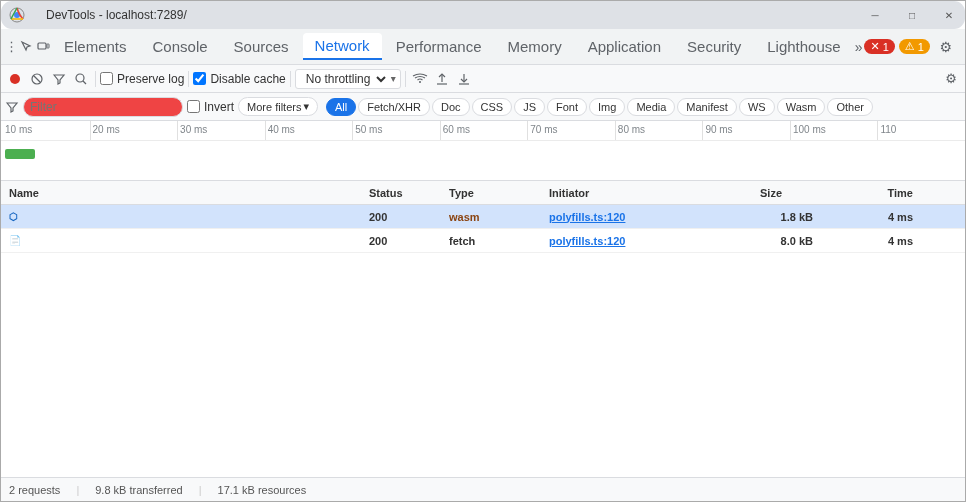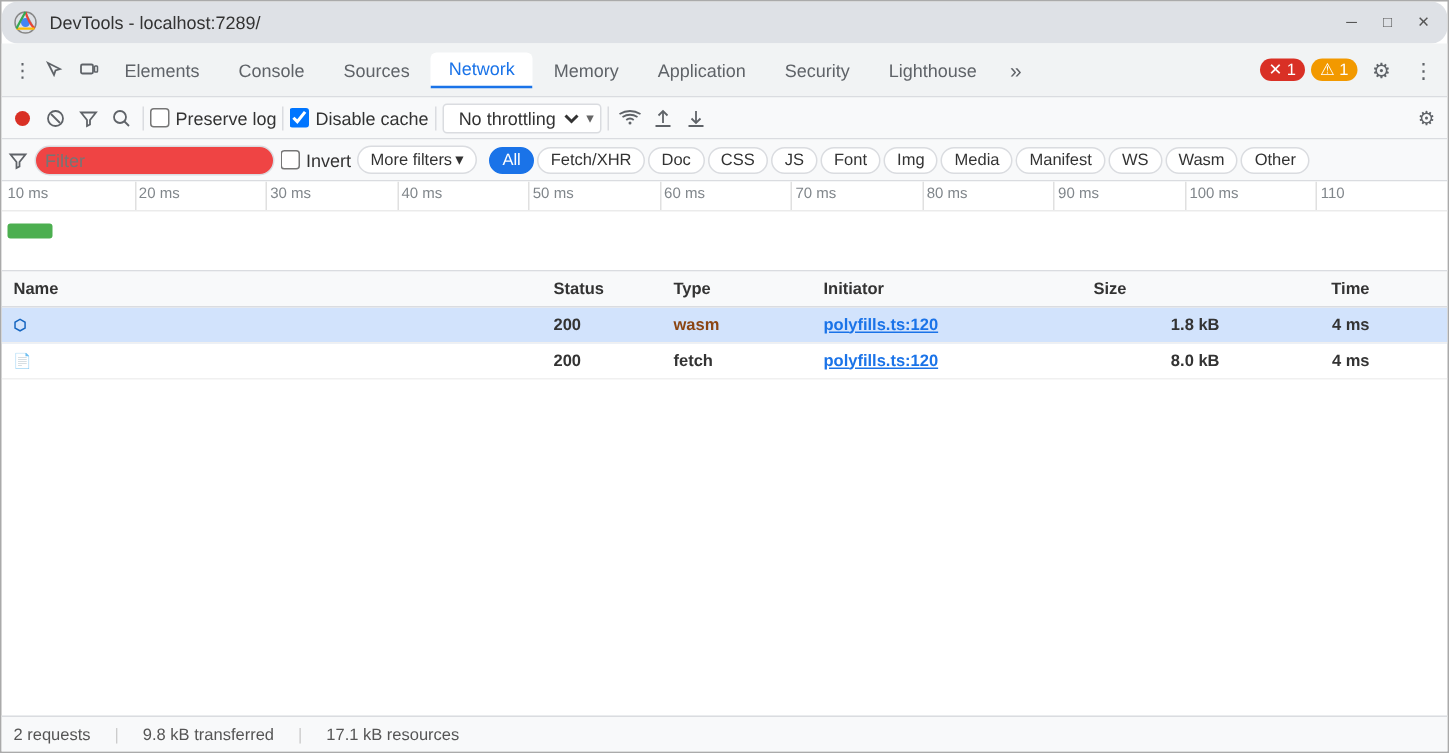--- a/index.html
+++ b/index.html
@@ -15,21 +15,21 @@
       border: 1px solid #aaa;
     }
 
     
     #title-bar {
       display: flex;
       align-items: center;
       background: #dee1e6;
       height: 28px;
       padding: 0 8px;
-      gap: 8px;
+      gap: 21px;
       flex-shrink: 0;
       border-radius: 11px;
     }
     #title-bar .title-text {
       font-size: 12px;
       color: #333;
       flex: 1;
     }
     .win-btn {
       width: 16px; height: 16px;
@@ -47,21 +47,21 @@
       align-items: center;
       background: #f1f3f4;
       height: 36px;
       padding: 0 4px;
       border-bottom: 1px solid #dadce0;
       flex-shrink: 0;
       gap: 2px;
     }
     .tab-btn {
       padding: 4px 12px;
-      font-size: 12px;
+      font-size: 15px;
       color: #5f6368;
       cursor: pointer;
       border-radius: 4px 4px 0 0;
       border: none;
       background: transparent;
       white-space: nowrap;
     }
     .tab-btn.active {
       background: #ffffff;
       color: #1a73e8;
@@ -238,21 +238,21 @@
       border-bottom: 1px solid #dadce0;
       height: 24px;
       align-items: center;
       position: sticky; top: 0;
       z-index: 10;
     }
     .col-name { width: 360px; min-width: 360px; padding: 0 8px; font-weight: 600; color: #333; font-size: 11px; }
     .col-status { width: 80px; min-width: 80px; padding: 0 8px; font-weight: 600; color: #333; font-size: 11px; }
     .col-type { width: 100px; min-width: 100px; padding: 0 8px; font-weight: 600; color: #333; font-size: 11px; }
     .col-initiator { width: 180px; min-width: 180px; padding: 0 8px; font-weight: 600; color: #333; font-size: 11px; }
-    .col-size { width: 100px; min-width: 100px; padding: 0 8px; font-weight: 600; color: #333; font-size: 11px; text-align: left; }
+    .col-size { width: 100px; min-width: 100px; padding: 0 8px; font-weight: 600; color: #333; font-size: 11px; text-align: center; }
     .col-time { width: 100px; min-width: 100px; padding: 0 8px; font-weight: 600; color: #333; font-size: 11px; text-align: right; }
 
     .table-row {
       display: flex;
       height: 24px;
       align-items: center;
       border-bottom: 1px solid #f0f0f0;
       cursor: pointer;
     }
     .table-row.selected { background: #d2e3fc; }
@@ -314,20 +314,21 @@
     <svg width="14" height="14" viewBox="0 0 14 14">
       <rect x="2" y="3" width="8" height="6" rx="1" fill="none" stroke="#5f6368" stroke-width="1.2"></rect>
       <rect x="11" y="4" width="2" height="4" rx="0.5" fill="none" stroke="#5f6368" stroke-width="1"></rect>
     </svg>
   </button>
 
   <button class="tab-btn">Elements</button>
   <button class="tab-btn">Console</button>
   <button class="tab-btn">Sources</button>
   <button class="tab-btn active">Network</button>
+  <button class="tab-btn">Performance</button>
   <button class="tab-btn">Memory</button>
   <button class="tab-btn">Application</button>
   <button class="tab-btn">Security</button>
   <button class="tab-btn">Lighthouse</button>
 
   <span class="tab-overflow">»</span>
 
   <div class="tab-bar-right">
     <span class="error-badge">
       <span>✕</span>

